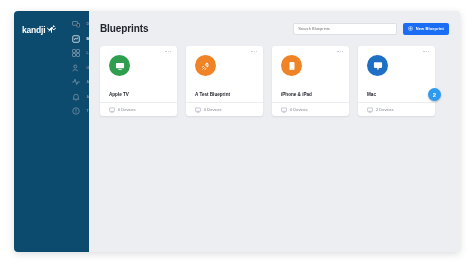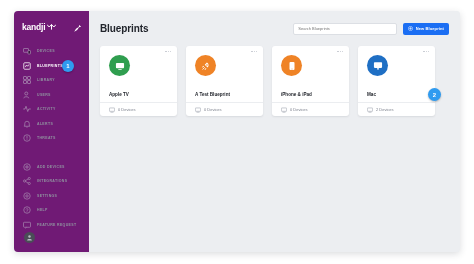--- a/index.html
+++ b/index.html
@@ -18,25 +18,25 @@
     background: #eceef1;
     border-radius: 4px;
     box-shadow: 0 2px 7px rgba(40,46,60,0.17);
     display: flex;
     overflow: hidden;
   }
 
   
   .sidebar {
     width: 75px;
-    background: #701a75;
+    background: #0c4a6e;
     flex: none;
     position: relative;
     display: flex;
-    flex-direction: column;
+    flex-direction: row;
   }
   .brand-row {
     height: 28px;
     display: flex;
     align-items: center;
     padding: 0 7px 0 8px;
     position: relative;
     margin-top: 5px;
   }
   .brand-logo {

